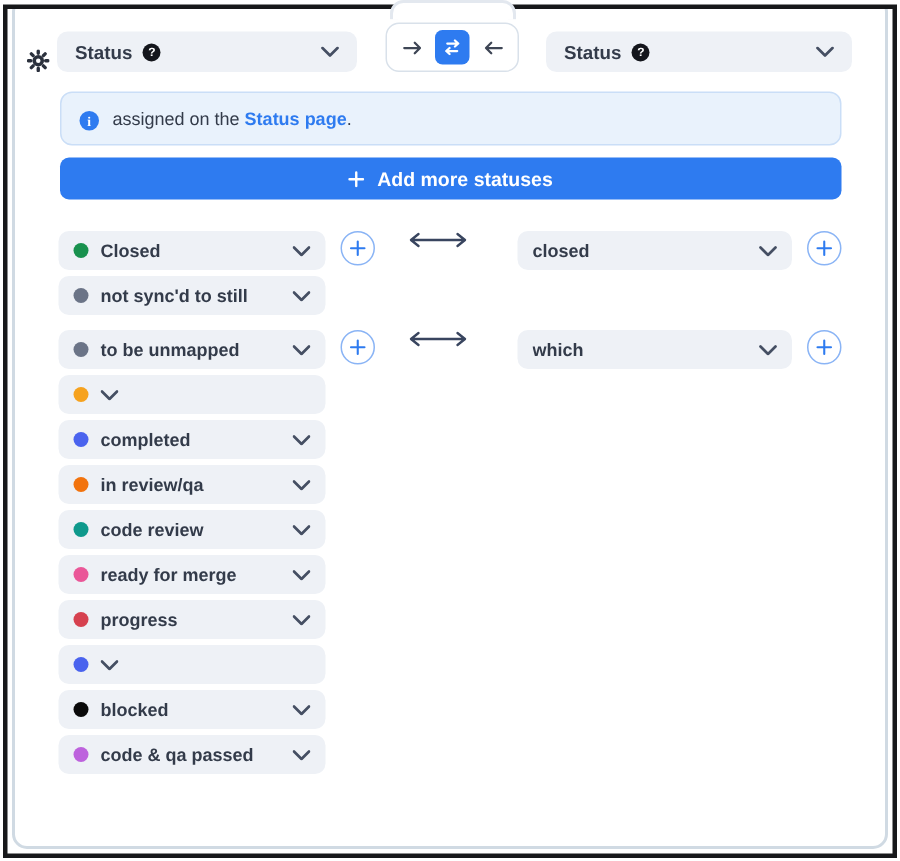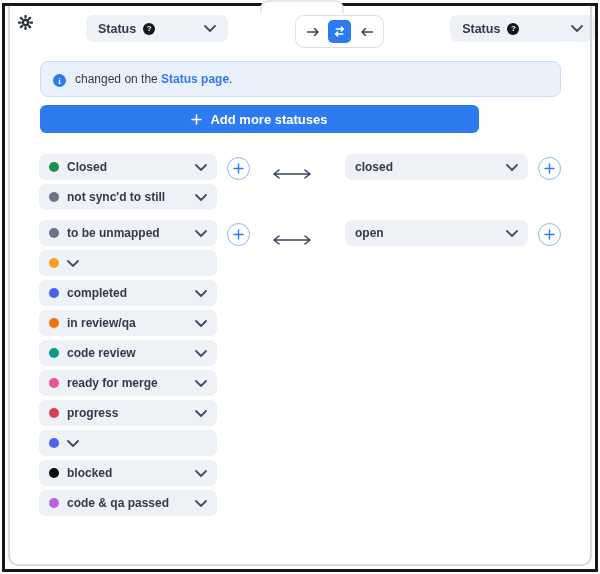--- a/index.html
+++ b/index.html
@@ -6,21 +6,21 @@
   .container{position:relative;width:600px;height:574px;background:#fff;overflow:hidden;
     font-family:"Liberation Sans","DejaVu Sans",sans-serif;}
   .frame{position:absolute;left:2px;right:2px;top:3px;bottom:2px;border:3px solid var(--frame,#17181a);
     background:#fff;overflow:hidden;}
   .card-outline{position:absolute;left:3px;right:3px;top:-8px;bottom:3px;border:2px solid var(--card-border,#d0dae3);
     border-radius:10px;pointer-events:none;}
   .notch{position:absolute;left:260px;top:0;width:80px;height:11px;background:#fff;
     border:2px solid #e3e8ef;border-bottom:none;border-radius:9px 9px 0 0;z-index:4;}
 
   
-  .topbar{display:flex;align-items:flex-start;height:33px;margin:9px 0 0 13px;gap:48px;}
+  .topbar{display:flex;align-items:flex-end;height:33px;margin:9px 0 0 13px;}
   .gear{flex:none;cursor:pointer;}
   .top-dd{height:27px;background:var(--panel-bg,#eef1f6);border-radius:7px;display:flex;align-items:center;
     padding:0 12px;box-sizing:border-box;cursor:pointer;}
   .dd1{width:200px;margin-left:5px;}
   .dd2{width:204px;margin-left:18px;}
   .field-label{font-size:12.5px;font-weight:700;color:var(--text,#333b4a);}
   .help-badge{width:12px;height:12px;border-radius:50%;background:#14161c;color:#fff;font-size:8px;
     font-weight:700;display:flex;align-items:center;justify-content:center;margin-left:7px;flex:none;}
   .spacer{flex:1;}
   .chev{stroke:#454f63;stroke-width:1.8;fill:none;stroke-linecap:round;stroke-linejoin:round;flex:none;}
@@ -36,29 +36,29 @@
   
   .banner{display:flex;gap:9px;background:var(--banner-bg,#e9f2fc);border:1px solid var(--banner-border,#cadef7);
     border-radius:8px;margin:13px 34px 0 35px;padding:8px 12px;}
   .info-icon{width:13px;height:13px;border-radius:50%;background:var(--accent,#2e7bf0);color:#fff;font-size:9px;
     font-weight:700;display:flex;align-items:center;justify-content:center;flex:none;margin-top:4px;
     font-family:"Liberation Serif","DejaVu Serif",serif;}
   .banner-text{font-size:12px;line-height:18px;color:var(--text,#333b4a);font-weight:500;}
   .link{color:var(--accent,#2e7bf0);font-weight:600;cursor:pointer;}
 
   
-  .add-btn{width:439px;margin:8px 0 0 35px;height:28px;background:var(--accent,#2e7bf0);color:#fff;border:none;
+  .add-btn{width:521px;margin:8px 0 0 35px;height:28px;background:var(--accent,#2e7bf0);color:#fff;border:none;
     border-radius:6px;font-size:13px;font-weight:700;cursor:pointer;font-family:inherit;
     display:flex;align-items:center;justify-content:center;gap:8px;}
   .add-btn svg{stroke:#fff;stroke-width:1.6;stroke-linecap:round;flex:none;}
 
   
   .groups{margin-top:21px;}
   .group{margin-bottom:10px;}
-  .map-row{display:flex;align-items:flex-end;margin:0 17px 4px 34px;height:26px;}
+  .map-row{display:flex;align-items:flex-start;margin:0 17px 4px 34px;height:26px;}
   .dd{background:var(--panel-bg,#eef1f6);border-radius:7px;display:flex;align-items:center;height:26px;
     padding:0 10px;box-sizing:border-box;cursor:pointer;}
   .status-dd{width:178px;flex:none;}
   .right-dd{width:183px;margin-left:30px;}
   .dd-label{font-size:12px;font-weight:600;color:var(--text,#333b4a);flex:1;white-space:nowrap;overflow:hidden;}
   .dot{width:10px;height:10px;border-radius:50%;margin-right:8px;flex:none;}
   .plus-btn{width:23px;height:23px;border-radius:50%;border:1.5px solid #8ab4f5;background:#fff;display:flex;
     align-items:center;justify-content:center;margin-left:10px;cursor:pointer;padding:0;box-sizing:border-box;flex:none;}
   .plus-btn svg{stroke:var(--accent,#2e7bf0);stroke-width:1.4;stroke-linecap:round;}
   .map-arrow{margin-left:19px;stroke:var(--arrow,#39455f);stroke-width:1.6;fill:none;stroke-linecap:round;
@@ -114,21 +114,21 @@
         <span class="spacer"></span>
         <svg class="chev" width="12" height="7" viewBox="0 0 12 7">
             <path d="M1 1l5 5 5-5"></path>
           </svg>
       </div>
     </div>
 
     <div class="banner">
       <span class="info-icon">i</span>
       <div class="banner-text">
-        <div><span>changed on the </span><span class="link">Status page</span><span>.</span></div>
+        <div><span>assigned on the </span><span class="link">Status page</span><span>.</span></div>
       </div>
     </div>
 
     <button class="add-btn">
       <svg width="11" height="11" viewBox="0 0 11 11">
           <path d="M5.5 1v9M1 5.5h9"></path>
         </svg>
       <span>Add more statuses</span>
     </button>
 
@@ -184,21 +184,21 @@
     </div>
     <button class="plus-btn">
       <svg width="11" height="11" viewBox="0 0 11 11">
                 <path d="M5.5 1v9M1 5.5h9"></path>
               </svg>
     </button>
     <svg class="map-arrow" width="46" height="12" viewBox="0 0 46 12">
               <path d="M10 2L5 6l5 4M36 2l5 4-5 4M5.5 6h35"></path>
             </svg>
     <div class="dd right-dd">
-      <span class="dd-label">open</span>
+      <span class="dd-label">which</span>
       <svg class="chev" width="12" height="7" viewBox="0 0 12 7">
                 <path d="M1 1l5 5 5-5"></path>
               </svg>
     </div>
     <button class="plus-btn">
       <svg width="11" height="11" viewBox="0 0 11 11">
                 <path d="M5.5 1v9M1 5.5h9"></path>
               </svg>
     </button>
   </div>

